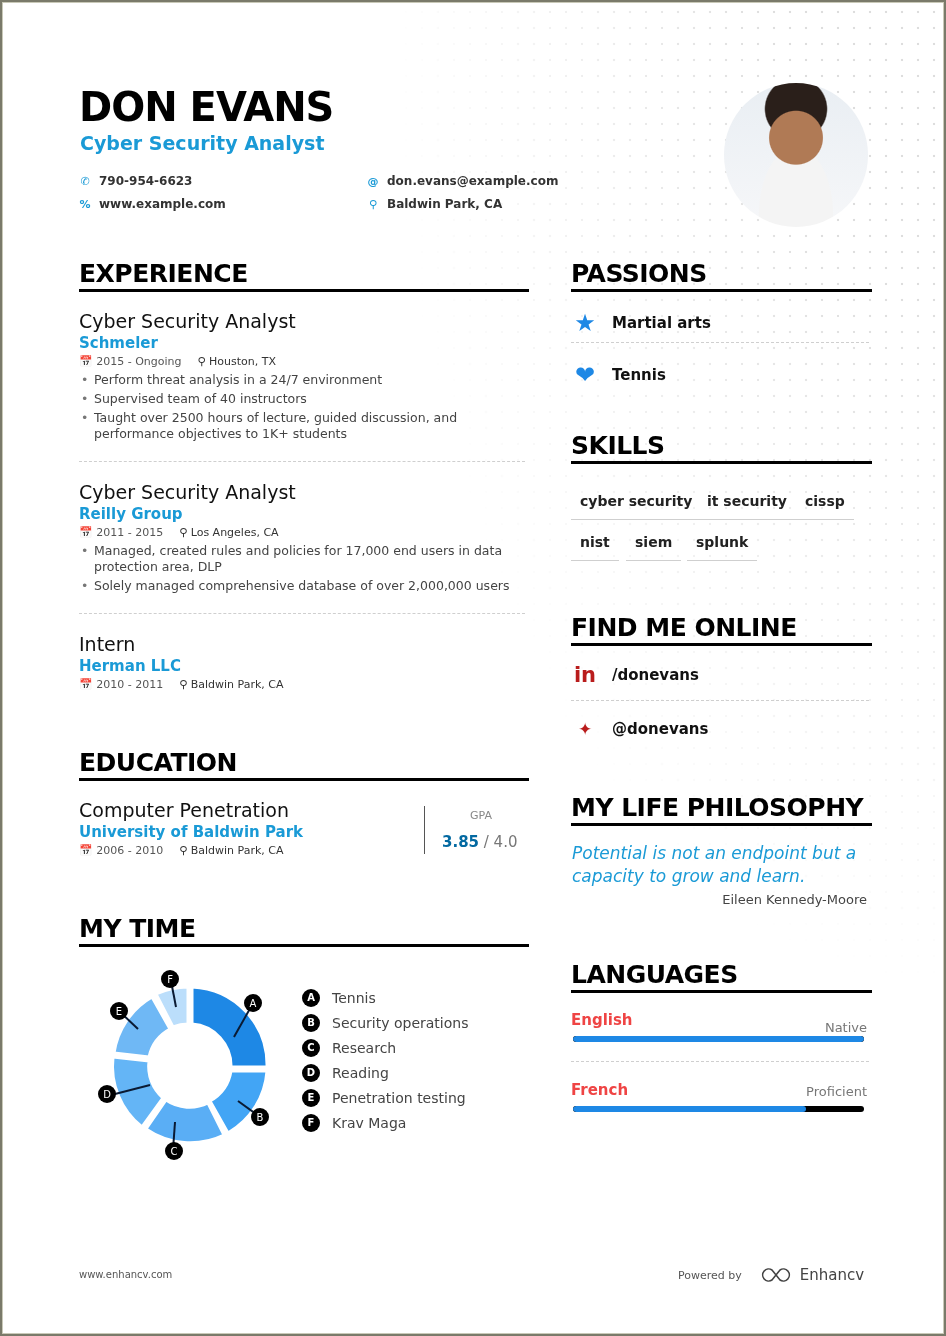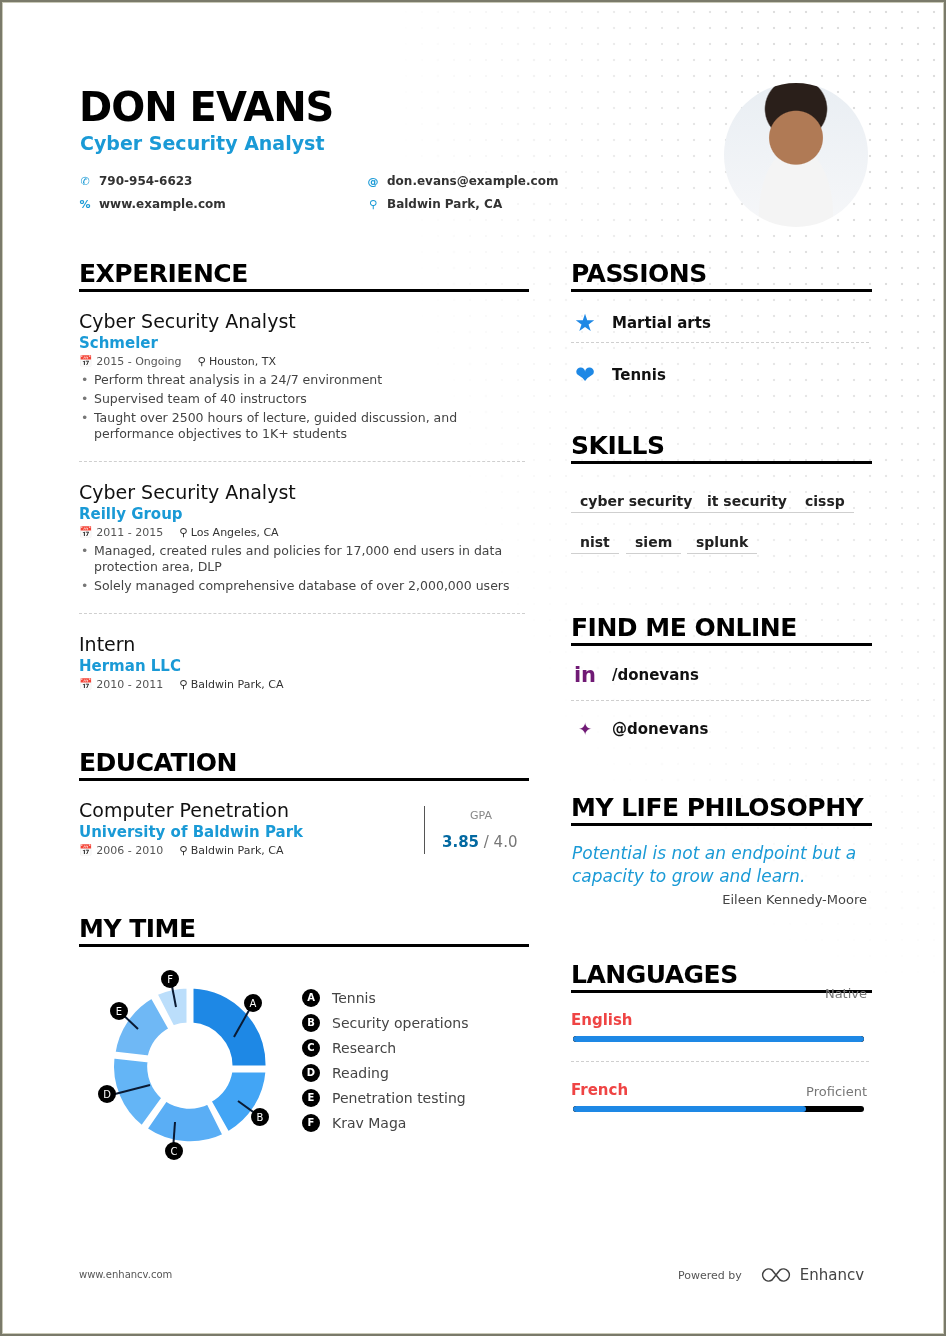--- a/index.html
+++ b/index.html
@@ -43,24 +43,24 @@
   .gpa-val { position: absolute; left: 442px; top: 833px; font-size: 15px; color: #777; }
   .gpa-val b { color: #0369a1; }
 
   .legend { position: absolute; left: 302px; top: 985px; }
   .legend .row { display: flex; align-items: center; gap: 12px; height: 25px; font-size: 14px; color: #444; }
   .badge { width: 18px; height: 18px; border-radius: 50%; background: #000; color: #fff; font-size: 10px; display: flex; align-items: center; justify-content: center; font-weight: bold; }
 
   .passion { position: absolute; left: 572px; display: flex; align-items: center; gap: 14px; font-size: 15px; font-weight: bold; color: #111; }
   .passion .ic { width: 26px; color: #1e88e5; font-size: 24px; text-align: center; }
 
-  .skill { position: absolute; font-size: 14px; font-weight: bold; color: #222; padding: 0 9px 3px; border-bottom: 1px solid #cfcfcf; }
+  .skill { position: absolute; font-size: 14px; font-weight: bold; color: #222; padding: 0 9px 10px; border-bottom: 1px solid #cfcfcf; }
 
   .online { position: absolute; left: 572px; display: flex; align-items: center; gap: 14px; font-size: 15px; font-weight: bold; color: #111; }
-  .online .ic { width: 26px; color: #701a75; font-size: 21px; font-weight: bold; text-align: center; }
+  .online .ic { width: 26px; color: #b91c1c; font-size: 21px; font-weight: bold; text-align: center; }
 
   .quote { position: absolute; left: 572px; top: 842px; width: 300px; font-size: 17px; font-style: italic; color: #1a9ad6; line-height: 23px; }
   .author { position: absolute; right: 79px; top: 892px; font-size: 13px; color: #444; }
 
   .lang-name { position: absolute; left: 571px; font-size: 15px; font-weight: bold; color: #ef4444; }
   .lang-level { position: absolute; right: 79px; font-size: 13px; color: #777; }
   .bar { position: absolute; left: 573px; width: 291px; height: 6px; border-radius: 3px; background: #000; overflow: hidden; }
   .bar .fill { height: 100%; background: #1e88e5; border-radius: 3px; }
 
   .footer-left { position: absolute; left: 79px; top: 1269px; font-size: 10px; color: #555; }
@@ -248,21 +248,21 @@
 
 <div class="section-title" style="left:571px;top:793px;">MY LIFE PHILOSOPHY</div>
 <div class="rule" style="left:571px;top:823px;width:301px;"></div>
 <div class="quote">Potential is not an endpoint but a capacity to grow and learn.</div>
 <div class="author">Eileen Kennedy-Moore</div>
 
 <div class="section-title" style="left:571px;top:960px;">LANGUAGES</div>
 <div class="rule" style="left:571px;top:990px;width:301px;"></div>
 
 <div class="lang-name" style="top:1011px;">English</div>
-<div class="lang-level" style="top:986px;margin-left:6px;">Native</div>
+<div class="lang-level" style="top:1020px;margin-left:6px;">Native</div>
 <div class="bar" style="top:1036px;">
     <div class="fill" style="width:100%;"></div>
   </div>
 <div class="dash" style="left:571px;width:298px;top:1061px;"></div>
 
 <div class="lang-name" style="top:1081px;">French</div>
 <div class="lang-level" style="top:1084px;">Proficient</div>
 <div class="bar" style="top:1106px;">
     <div class="fill" style="width:80%;"></div>
   </div>

